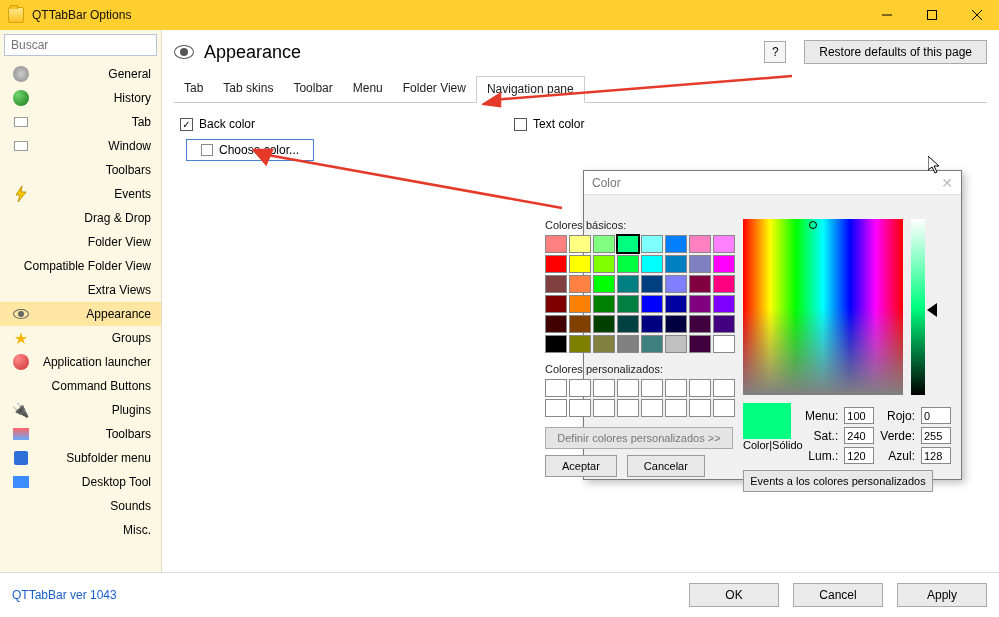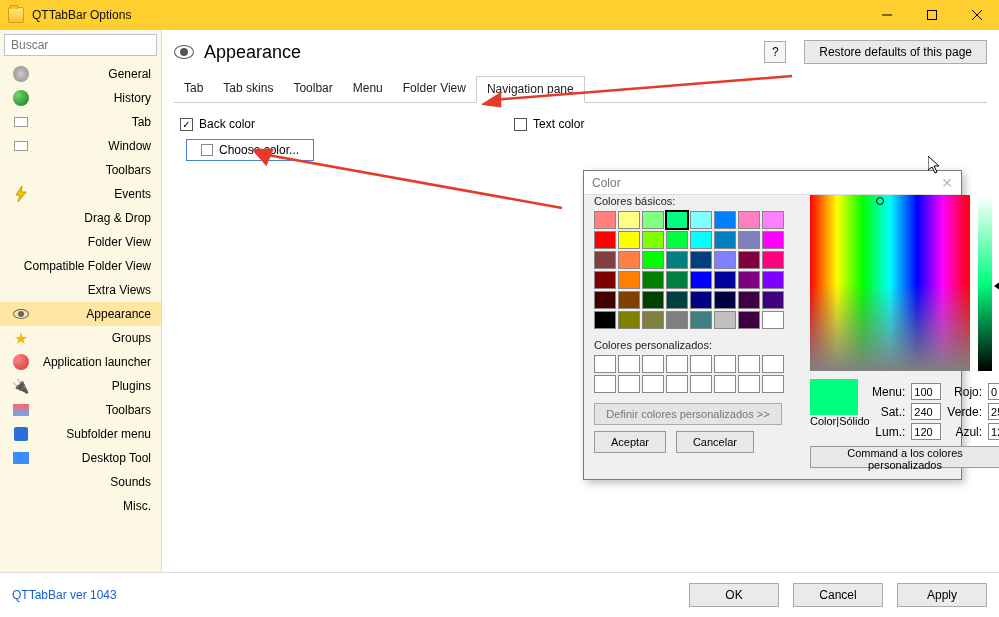--- a/index.html
+++ b/index.html
@@ -56,21 +56,21 @@
 .choose-btn { margin:8px 0 0 6px; height:22px; border:1.5px solid #4a7fd6; background:#fff; padding:0 14px; display:flex; align-items:center; gap:6px; cursor:default; }
 .choose-btn .swatch{width:12px;height:12px;border:1px solid #888;background:#fff;}
 
 
 .arrow { position:absolute; stroke:#e53a2a; stroke-width:2.5; fill:none; }
 
 
 .color-dlg { position:absolute; left:421px; top:140px; width:379px; height:310px; background:#f0f0f0; border:1px solid #7a7a7a; box-shadow:3px 3px 8px rgba(0,0,0,.25); }
 .cd-title { height:24px; background:#fff; display:flex; align-items:center; padding:0 8px; border-bottom:1px solid #ddd; color:#777; }
 .cd-title .x { margin-left:auto; color:#bbb; font-size:14px; cursor:default;}
-.cd-body { padding:0 10px; display:flex; gap:26px; }
+.cd-body { padding:24px 10px; display:flex; gap:8px;justify-content:flex-end; }
 .left-col { width:190px; }
 .lbl { font-size:11px; color:#222; margin-bottom:4px; }
 .basic-grid { display:grid; grid-template-columns:repeat(8,22px); grid-auto-rows:18px; gap:2px; margin-bottom:10px;}
 .basic-grid .c { border:1px solid #888; }
 .basic-grid .c.sel{outline:2px solid #000; outline-offset:-1px;}
 .custom-grid { display:grid; grid-template-columns:repeat(8,22px); grid-auto-rows:18px; gap:2px; margin-bottom:10px;}
 .custom-grid .c { border:1px solid #888; background:#fff;}
 .define-btn { width:188px; height:22px; border:1px solid #aaa; background:#e4e4e4; color:#777; font-size:11px;}
 .ac-row { display:flex; gap:10px; margin-top:6px;}
 .ac-btn { height:22px; border:1px solid #999; background:#e8e8e8; padding:0 16px; font-size:11px;}
@@ -195,20 +195,24 @@
           <span class="si-icon">
             <span class="si-star">★</span>
           </span>
           <span>Groups</span>
         </div>
         <div class="side-row">
           <span class="si-icon">
             <span class="si-round"></span>
           </span>
           <span>Application launcher</span>
+        </div>
+        <div class="side-row">
+          <span class="si-icon"></span>
+          <span>Command Buttons</span>
         </div>
         <div class="side-row">
           <span class="si-icon">
             <span class="si-plug">🔌</span>
           </span>
           <span>Plugins</span>
         </div>
         <div class="side-row">
           <span class="si-icon">
             <span class="si-prev"></span>
@@ -385,21 +389,21 @@
               <span class="r">Sat.:</span>
               <input value="240" style="">
               <span class="r">Verde:</span>
               <input value="255" style="">
               <span class="r">Lum.:</span>
               <input value="120" style="">
               <span class="r">Azul:</span>
               <input value="128" style="">
             </div>
           </div>
-          <button class="add-btn">Command a los colores personalizados</button>
+          <button class="add-btn">Events a los colores personalizados</button>
         </div>
       </div>
     </div>
 
     <svg class="cursor-img" width="16" height="20">
       <path d="M0 0 L0 14 L4 11 L7 17 L9 16 L6 10 L11 10 Z" fill="#fff" stroke="#000" stroke-width="1"></path>
     </svg>
   </div>
 </div>
 

